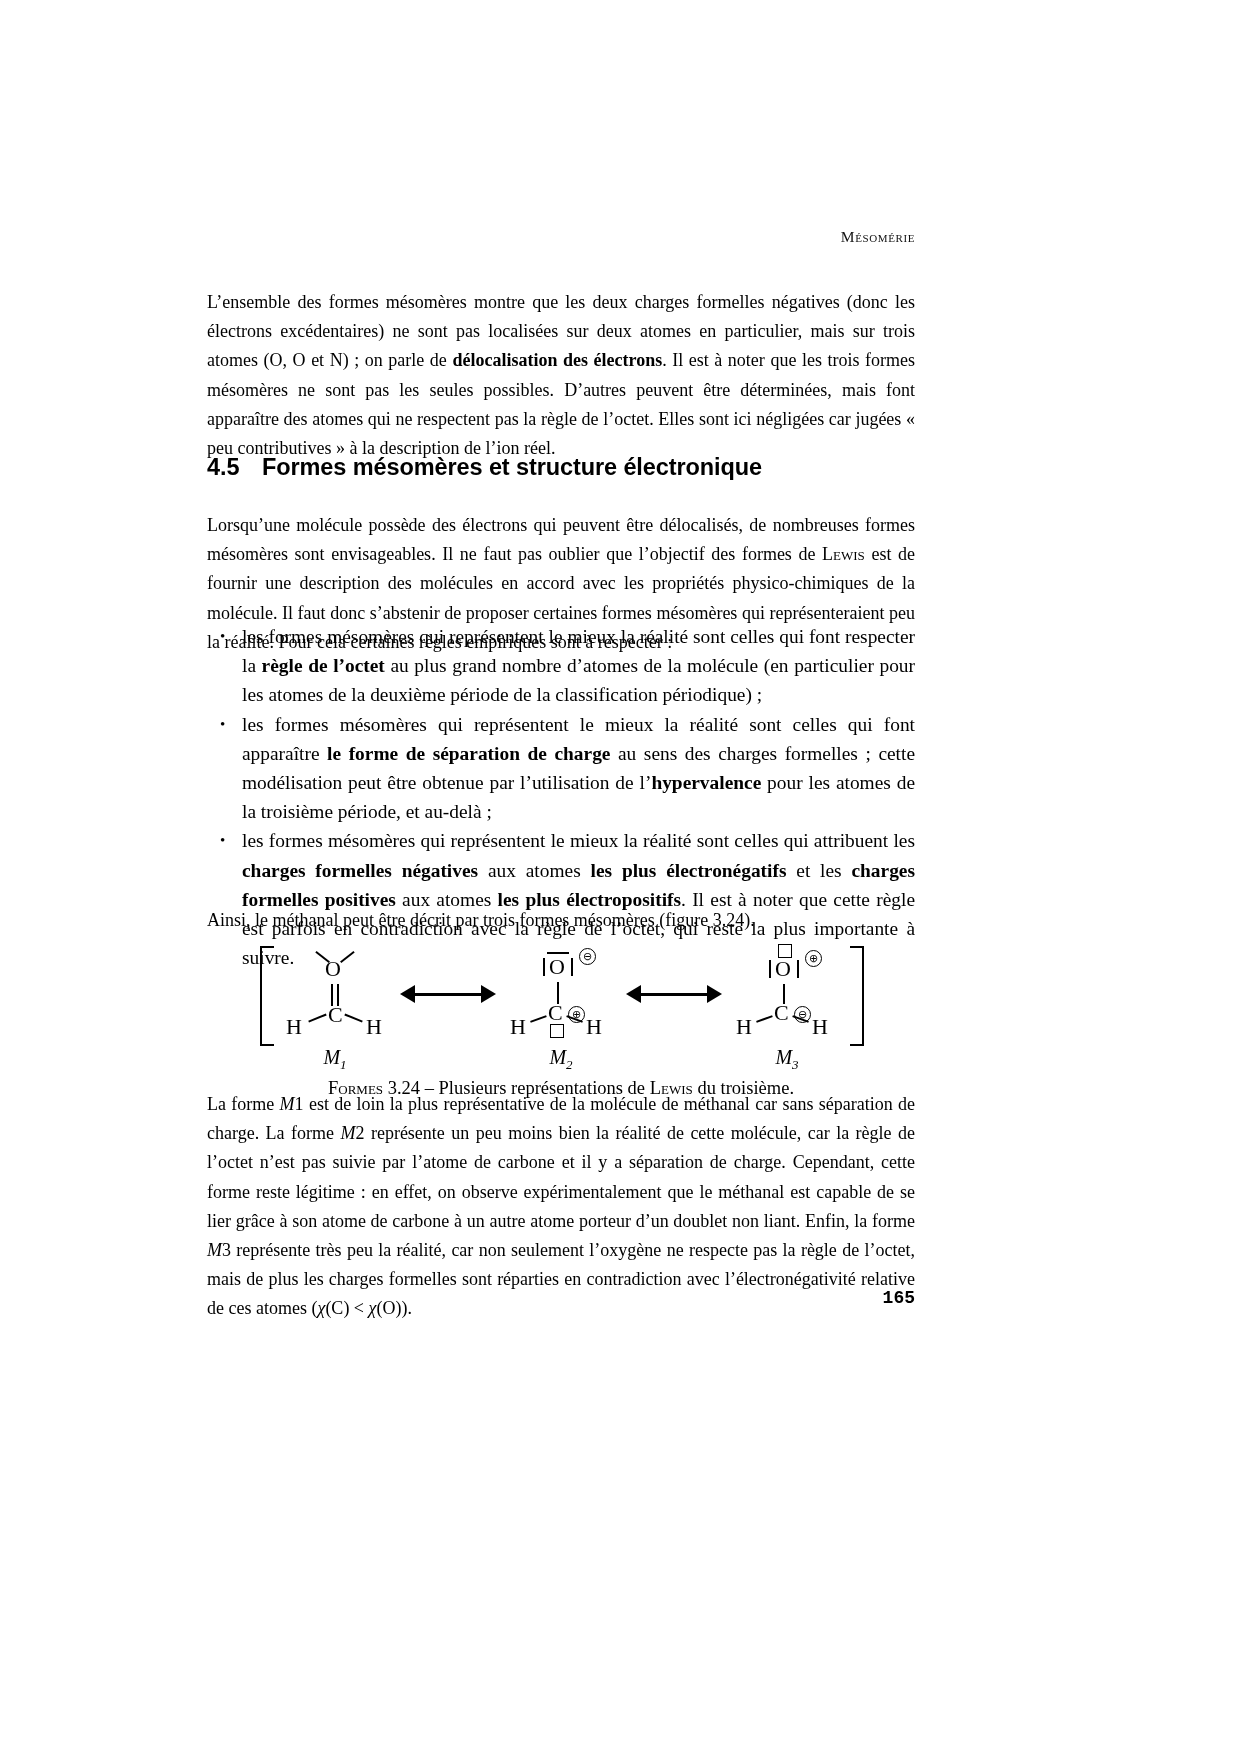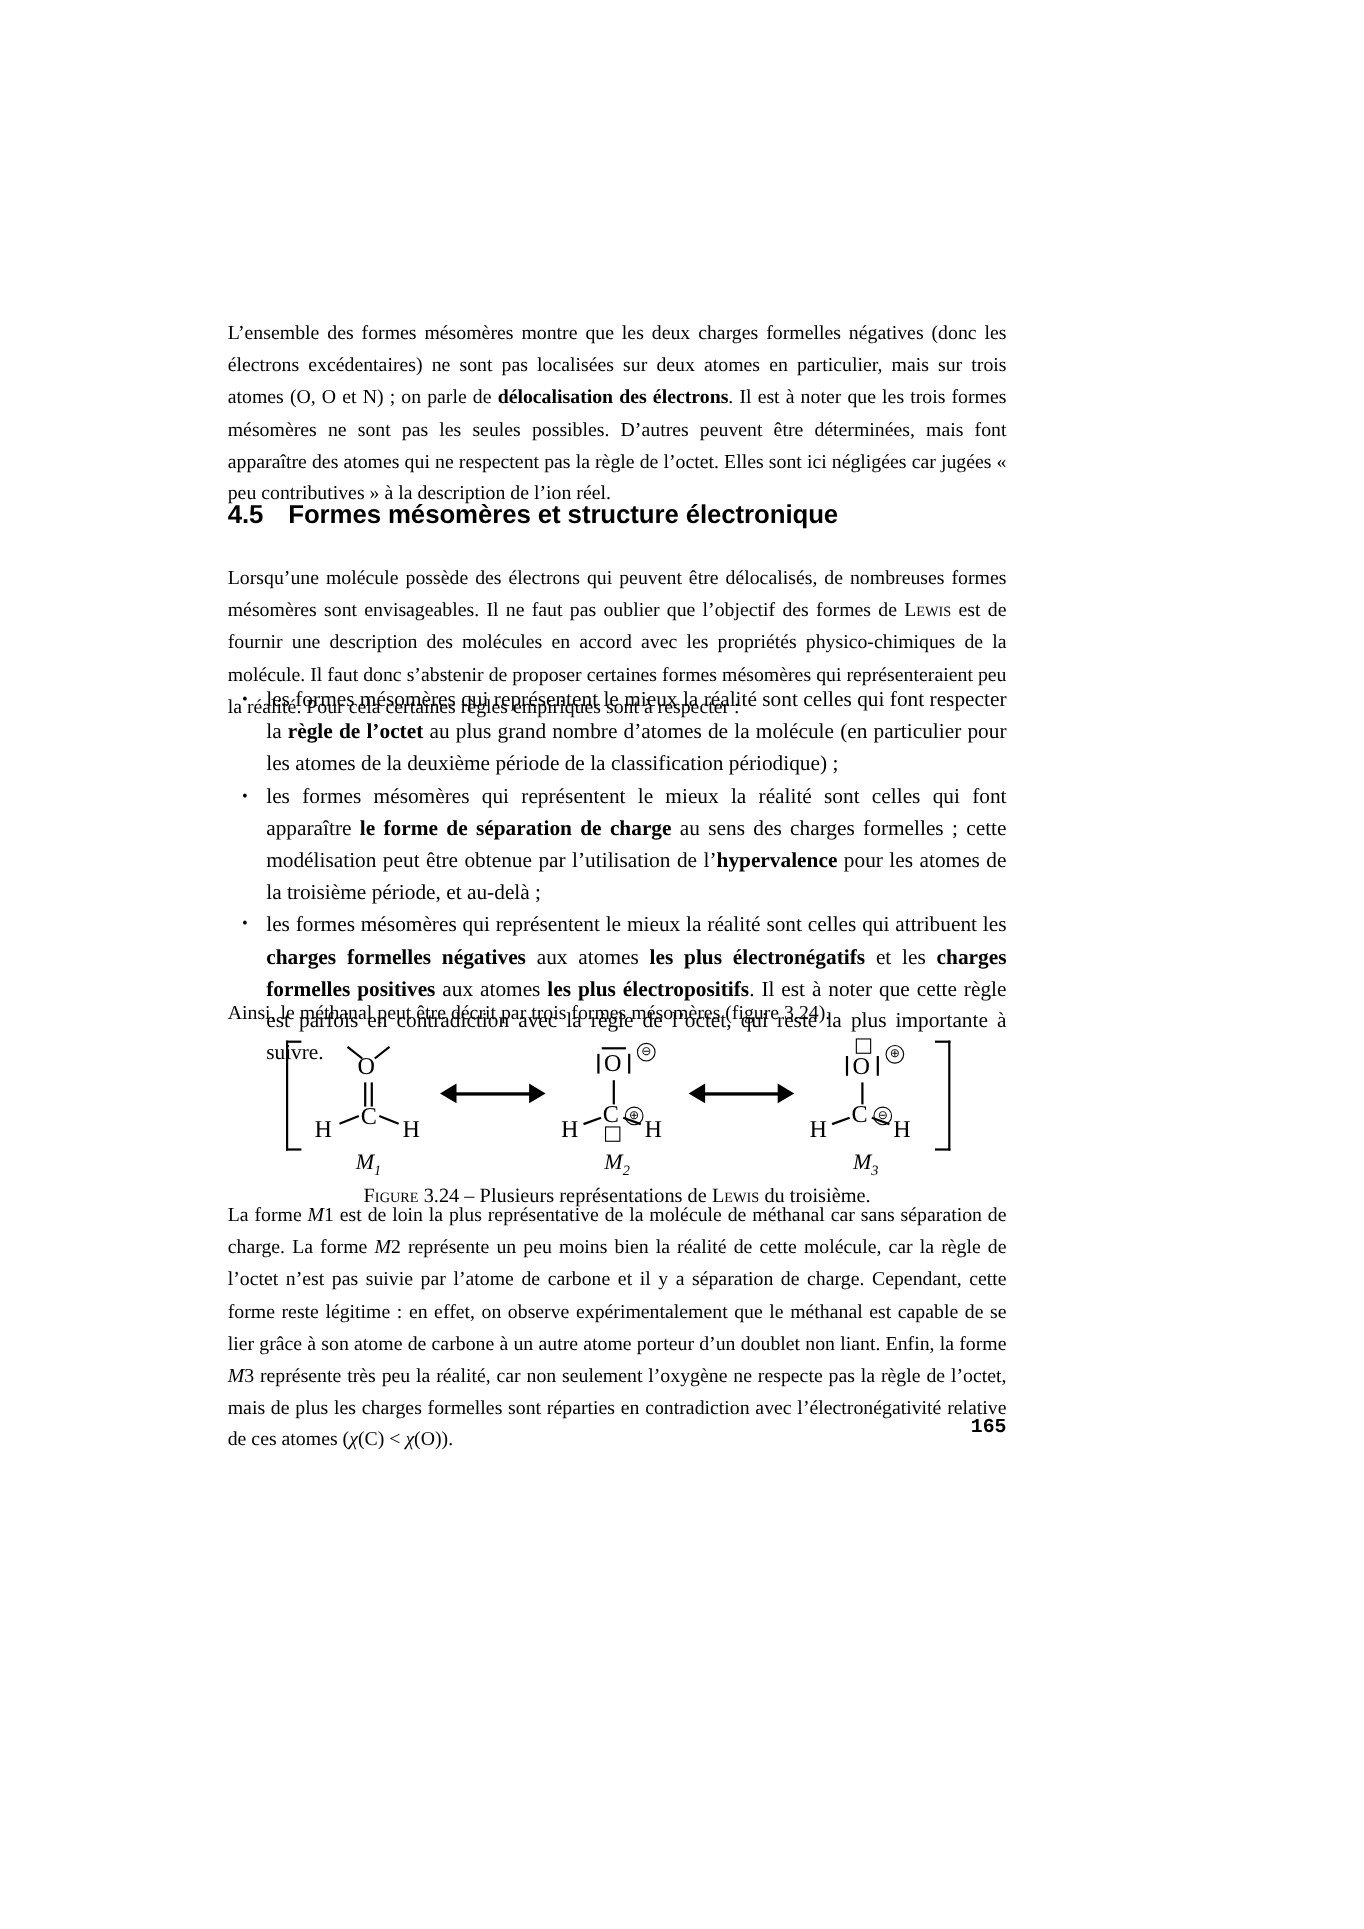--- a/index.html
+++ b/index.html
@@ -163,20 +163,21 @@
     position:absolute;
     border:1.8px solid #000;
     width:12px; height:12px;
   }
 </style>
 </head>
 <body>
 
 <div class="page">
 
+  <div class="runhead">Mésomérie</div>
 
   <div class="para1">
     <p class="body"><span>L’ensemble des formes mésomères montre que les deux charges formelles négatives (donc les électrons excédentaires) ne sont pas localisées sur deux atomes en particulier, mais sur trois atomes (O, O et N) ; on parle de </span><b>délocalisation des électrons</b><span>. Il est à noter que les trois formes mésomères ne sont pas les seules possibles. D’autres peuvent être déterminées, mais font apparaître des atomes qui ne respectent pas la règle de l’octet. Elles sont ici négligées car jugées « peu contributives » à la description de l’ion réel.</span></p>
   </div>
 
   <h2 class="section"><span class="num">4.5</span><span>Formes mésomères et structure électronique</span></h2>
 
   <div class="para2">
     <p class="body"><span>Lorsqu’une molécule possède des électrons qui peuvent être délocalisés, de nombreuses formes mésomères sont envisageables. Il ne faut pas oublier que l’objectif des formes de </span><span class="sc">Lewis</span><span> est de fournir une description des molécules en accord avec les propriétés physico-chimiques de la molécule. Il faut donc s’abstenir de proposer certaines formes mésomères qui représenteraient peu la réalité. Pour cela certaines règles empiriques sont à respecter :</span></p>
   </div>
@@ -251,21 +252,21 @@
         <span class="lbl atom" style="left:8px; top:72px;">H</span>
         <span class="lbl atom" style="left:84px; top:72px;">H</span>
         <div class="bond" style="left:28px; top:74px; width:17px; height:2.4px; transform:rotate(-20deg);"></div>
         <div class="bond" style="left:64px; top:74px; width:17px; height:2.4px; transform:rotate(20deg);"></div>
         <div class="mname"><span>M</span><sub>3</sub></div>
       </div>
 
       <div class="bracket right"></div>
     </div>
 
-    <div class="figcaption"><span class="sc">Figure</span> <span>3.24</span> <span>–</span> <span>Plusieurs représentations de </span><span class="sc">Lewis</span><span> du troisième.</span></div>
+    <div class="figcaption"><span class="sc">Formes</span> <span>3.24</span> <span>–</span> <span>Plusieurs représentations de </span><span class="sc">Lewis</span><span> du troisième.</span></div>
   </div>
 
   <div class="para4">
     <p class="body"><span>La forme </span><i>M</i><span>1 est de loin la plus représentative de la molécule de méthanal car sans séparation de charge. La forme </span><i>M</i><span>2 représente un peu moins bien la réalité de cette molécule, car la règle de l’octet n’est pas suivie par l’atome de carbone et il y a séparation de charge. Cependant, cette forme reste légitime : en effet, on observe expérimentalement que le méthanal est capable de se lier grâce à son atome de carbone à un autre atome porteur d’un doublet non liant. Enfin, la forme </span><i>M</i><span>3 représente très peu la réalité, car non seulement l’oxygène ne respecte pas la règle de l’octet, mais de plus les charges formelles sont réparties en contradiction avec l’électronégativité relative de ces atomes (</span><i>χ</i><span>(C) &lt; </span><i>χ</i><span>(O)).</span></p>
   </div>
 
   <div class="pagenum">165</div>
 
 </div>
 

